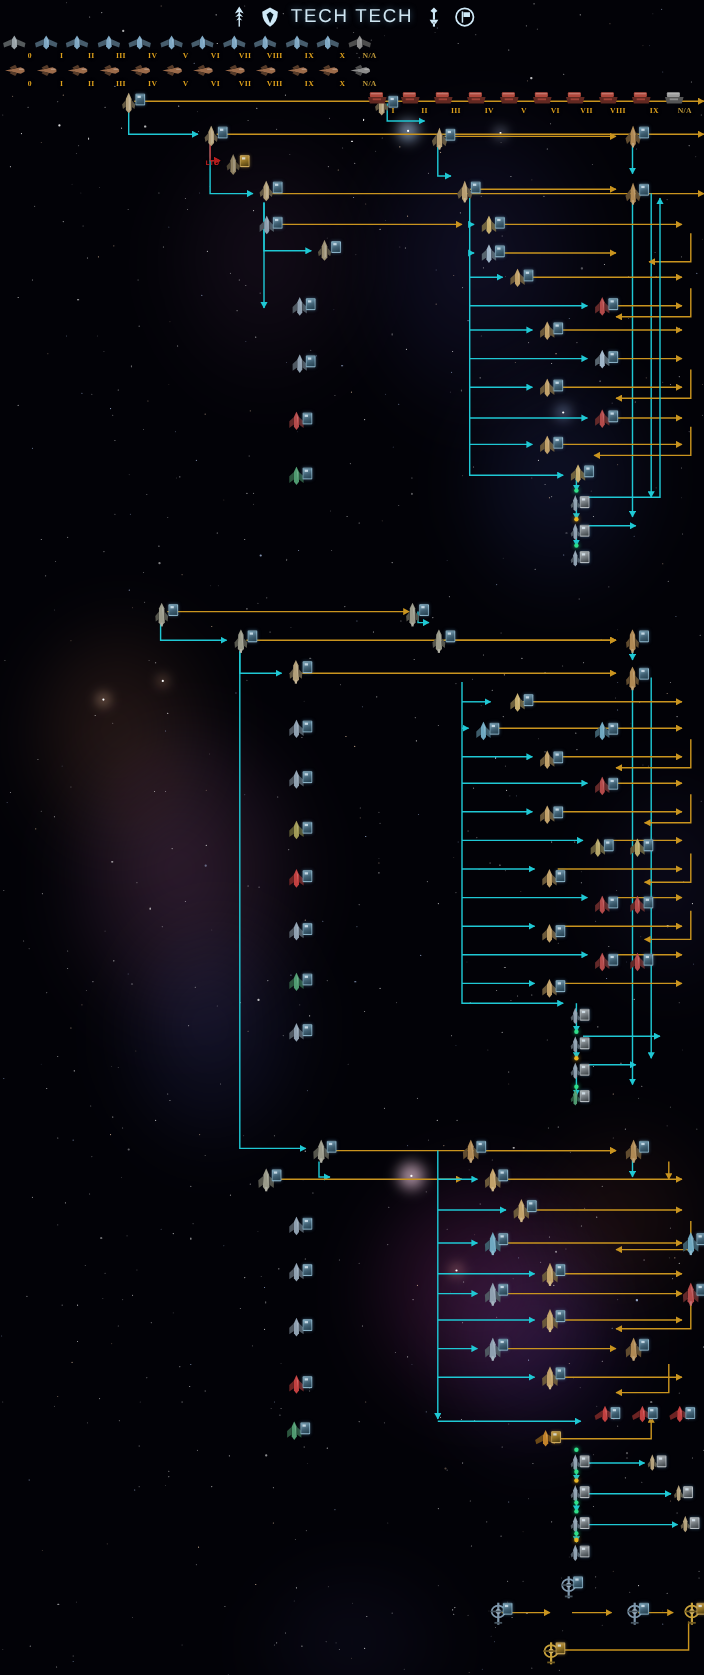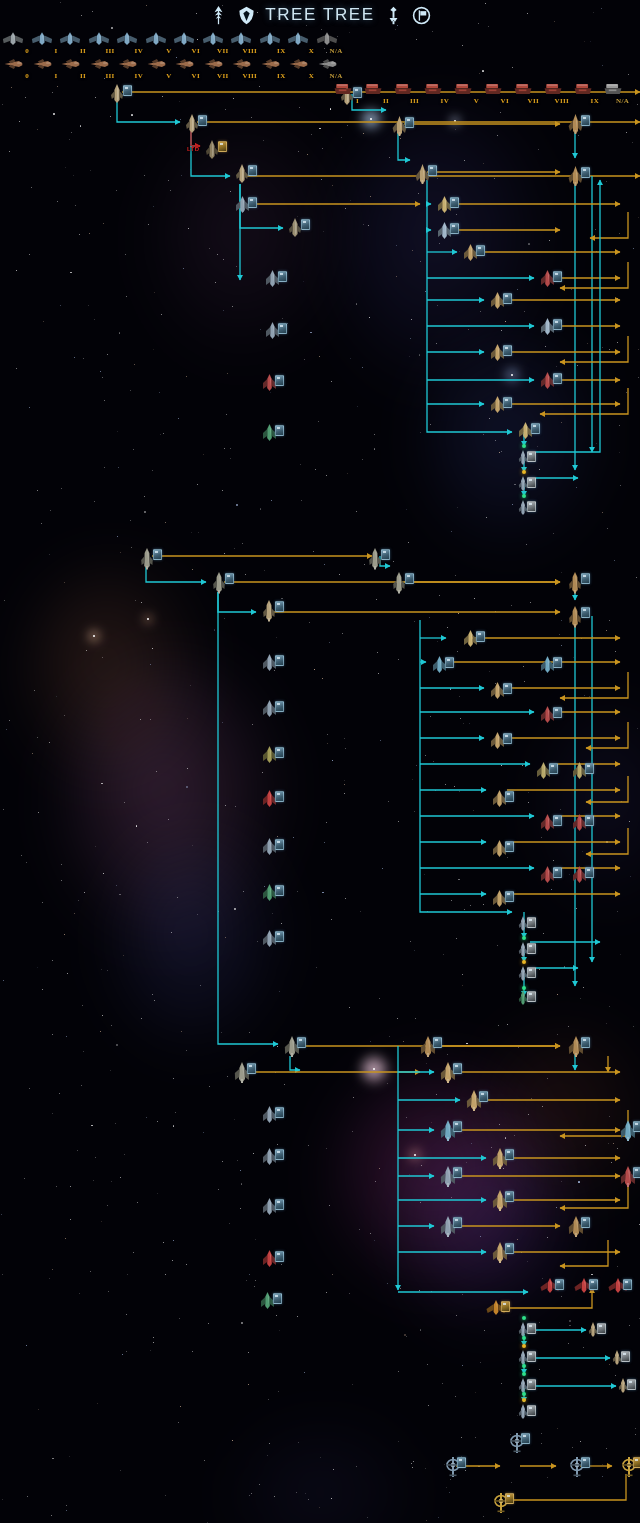--- a/index.html
+++ b/index.html
@@ -2551,21 +2551,21 @@
           <rect x="11.2" y="5" width="1.6" height="19"></rect>
         </g>
       </svg>
     </span>
     <span class="hdr-icon">
       <svg viewBox="0 0 24 26">
         <path d="M12 2 L21 7 Q21 19 12 24 Q3 19 3 7 Z" fill="#cfe9f7"></path>
         <path d="M12 7 L16 10 L12 20 L8 10 Z" fill="#04121c"></path>
       </svg>
     </span>
-    <span class="hdr-title">TREE TREE</span>
+    <span class="hdr-title">TECH TECH</span>
     <span class="hdr-icon">
       <svg viewBox="0 0 24 26">
         <g fill="#cfe9f7">
           <path d="M12 2 L16 6 L12 9 L8 6 Z"></path>
           <rect x="10.8" y="8" width="2.4" height="8"></rect>
           <path d="M7 16 L17 16 L14 21 L12 19 L10 21 Z"></path>
           <rect x="10.8" y="20" width="2.4" height="4"></rect>
         </g>
       </svg>
     </span>

